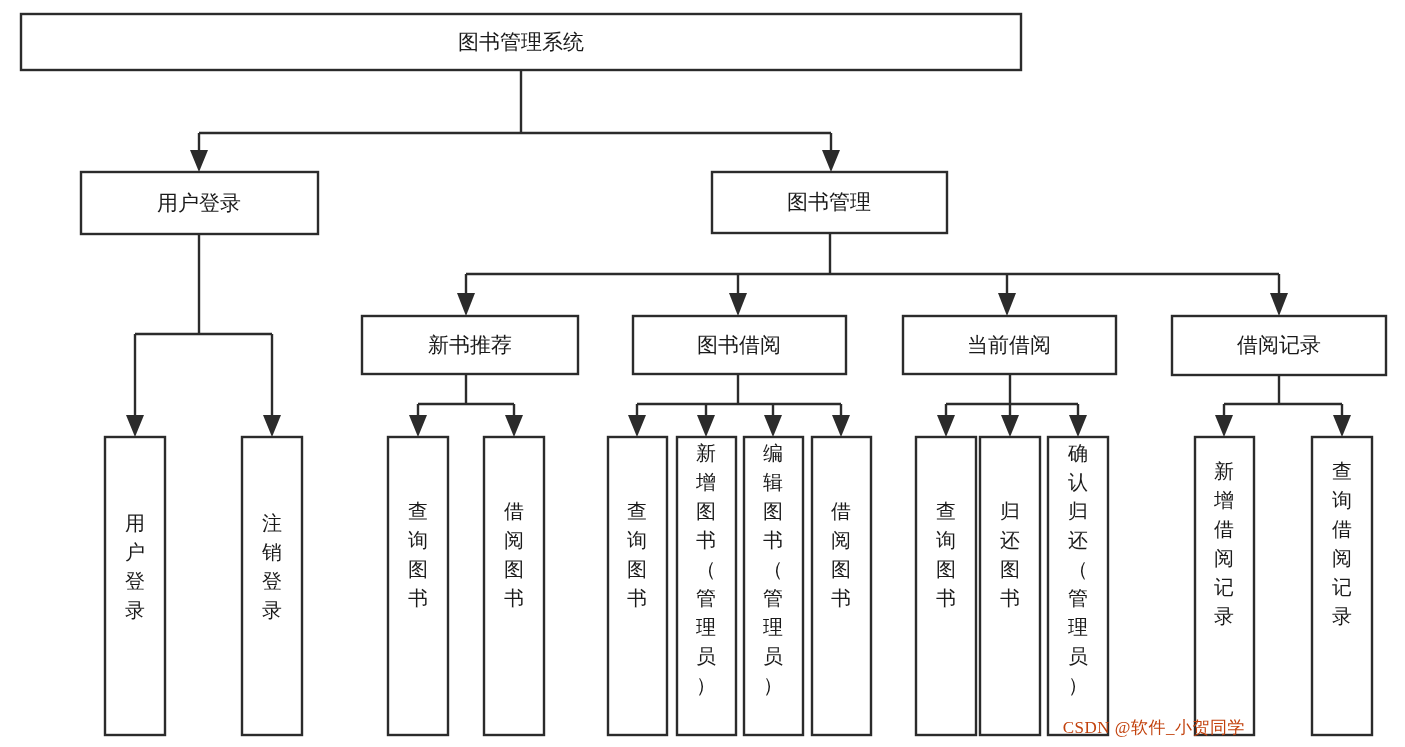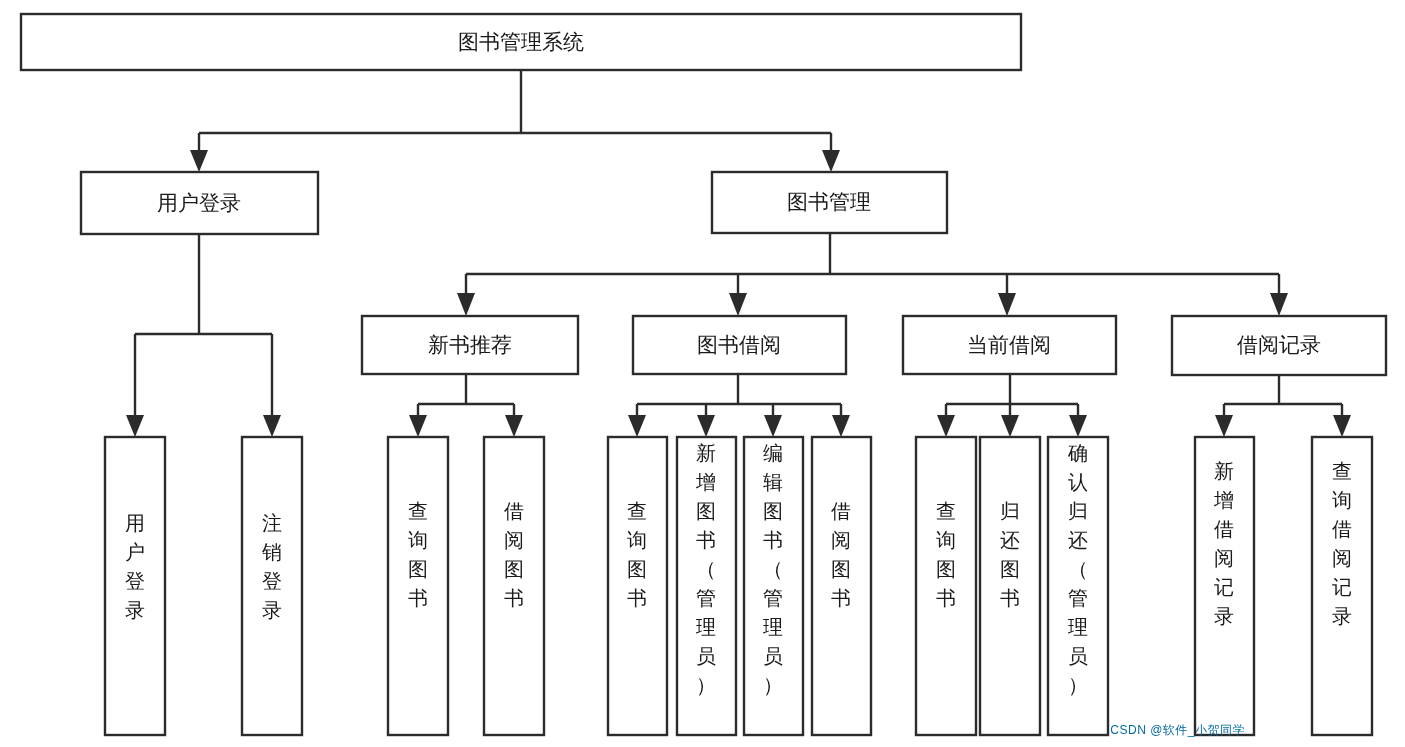--- a/index.html
+++ b/index.html
@@ -51,23 +51,23 @@
   .node-label-v {
     font-family: "Liberation Sans", "DejaVu Sans", sans-serif;
     fill: #1a1a1a;
     font-size: 20px;
     text-anchor: middle;
   }
   .watermark-text {
     position: absolute;
     right: 14px;
     bottom: 8px;
-    font-family: Liberation Sans, sans-serif;
-    font-size: 12px;
-    color: #0369a1;
+    font-family: Liberation Serif, serif;
+    font-size: 17px;
+    color: #c2410c;
     white-space: nowrap;
     letter-spacing: 0.5px;
   }
 </style>
 </head>
 <body>
 
 <div id="diagram-root">
 
   <svg class="diagram-canvas" viewBox="0 0 1405 747" xmlns="http://www.w3.org/2000/svg">

